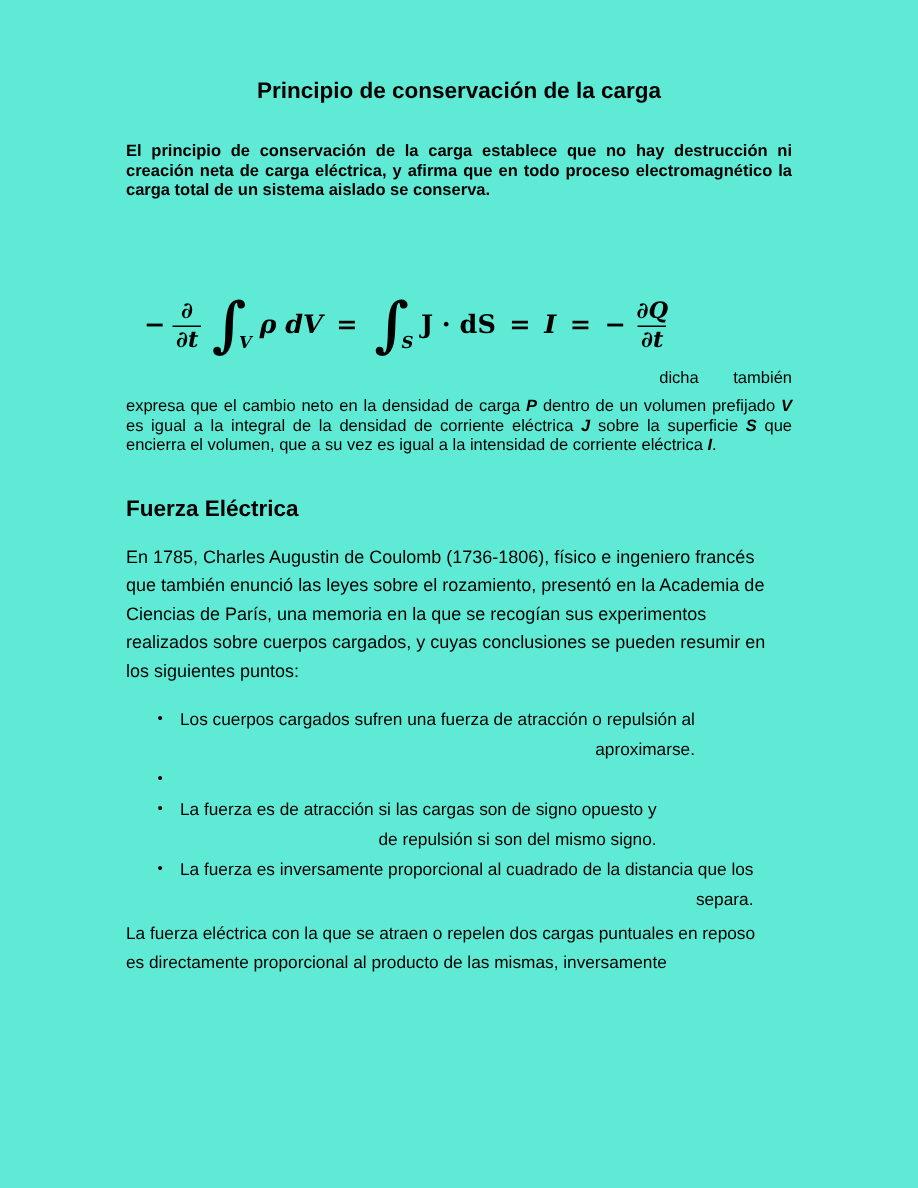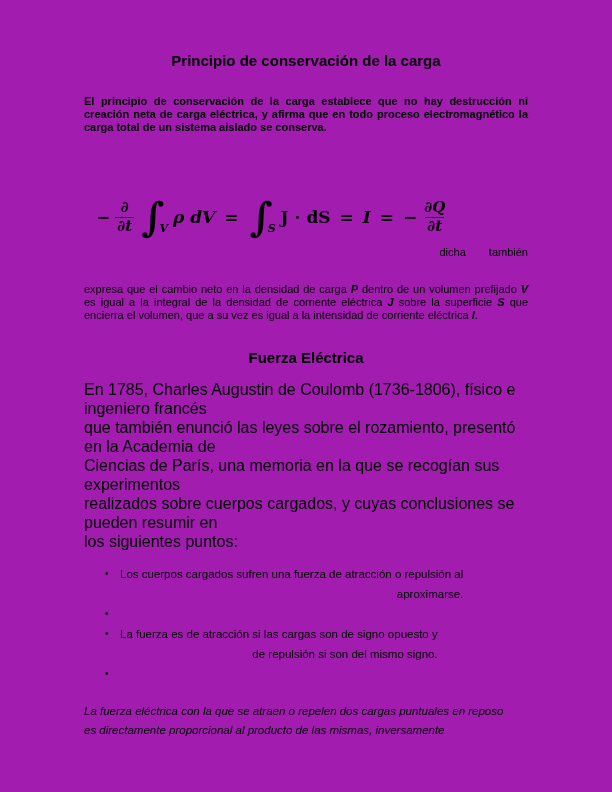--- a/index.html
+++ b/index.html
@@ -12,21 +12,21 @@
     height: 792px;
     font-family: "Liberation Sans", sans-serif;
     color: #000000;
     overflow: hidden;
   }
   .page {
     width: 612px;
     height: 792px;
     box-sizing: border-box;
     padding: 0 84px;
-    background: #a21caf;
+    background: #5eead4;
   }
   .title {
     margin: 0;
     padding-top: 51px;
     text-align: center;
     font-size: 15px;
     line-height: 19px;
     font-weight: bold;
   }
   .intro {
@@ -80,39 +80,39 @@
     margin-bottom: 1px;
   }
   .dicha {
     margin-top: 3px;
     text-align: right;
     font-size: 11px;
     line-height: 13px;
     word-spacing: 20px;
   }
   .explain {
-    margin: 24px 0 0 0;
+    margin: 6px 0 0 0;
     font-size: 11px;
     line-height: 13px;
     text-align: justify;
   }
   .var {
     font-weight: bold;
     font-style: italic;
   }
   .h2 {
     margin: 27px 0 0 0;
-    text-align: center;
+    text-align: left;
     font-size: 15px;
     line-height: 18px;
     font-weight: bold;
   }
   .para {
     margin: 13px 0 0 0;
-    font-size: 16px;
+    font-size: 12px;
     line-height: 19px;
     white-space: pre-line;
   }
   .bullets {
     margin-top: 13px;
   }
   .bullet-item {
     display: flex;
     padding-left: 21px;
     font-size: 11.5px;
@@ -127,25 +127,24 @@
     white-space: pre-line;
     text-align: right;
   }
   .closing1 {
     margin: 4px 0 0 0;
     font-size: 11.5px;
     line-height: 19px;
     white-space: pre-line;
   }
   .closing2 {
-    margin: 18px 0 0 0;
+    margin: 4px 0 0 0;
     font-size: 11.5px;
     line-height: 19px;
     white-space: pre-line;
-    font-style: italic;
   }
 </style>
 </head>
 <body>
 
 <div class="page">
 
   <h1 class="title">Principio de conservación de la carga</h1>
 
   <p class="intro">El principio de conservación de la carga establece que no hay destrucción ni creación neta de carga eléctrica, y afirma que en todo proceso electromagnético la carga total de un sistema aislado se conserva.</p>
@@ -198,20 +197,22 @@
     <div class="bullet-item">
       <span class="bullet-marker">•</span>
     </div>
     <div class="bullet-item">
       <span class="bullet-marker">•</span>
       <span class="bullet-text">La fuerza es de atracción si las cargas son de signo opuesto y
 de repulsión si son del mismo signo.</span>
     </div>
     <div class="bullet-item">
       <span class="bullet-marker">•</span>
+      <span class="bullet-text">La fuerza es inversamente proporcional al cuadrado de la distancia que los
+separa.</span>
     </div>
   </div>
 
 
   <p class="closing2">La fuerza eléctrica con la que se atraen o repelen dos cargas puntuales en reposo
 es directamente proporcional al producto de las mismas, inversamente</p>
 
 </div>
 
 </body></html>

